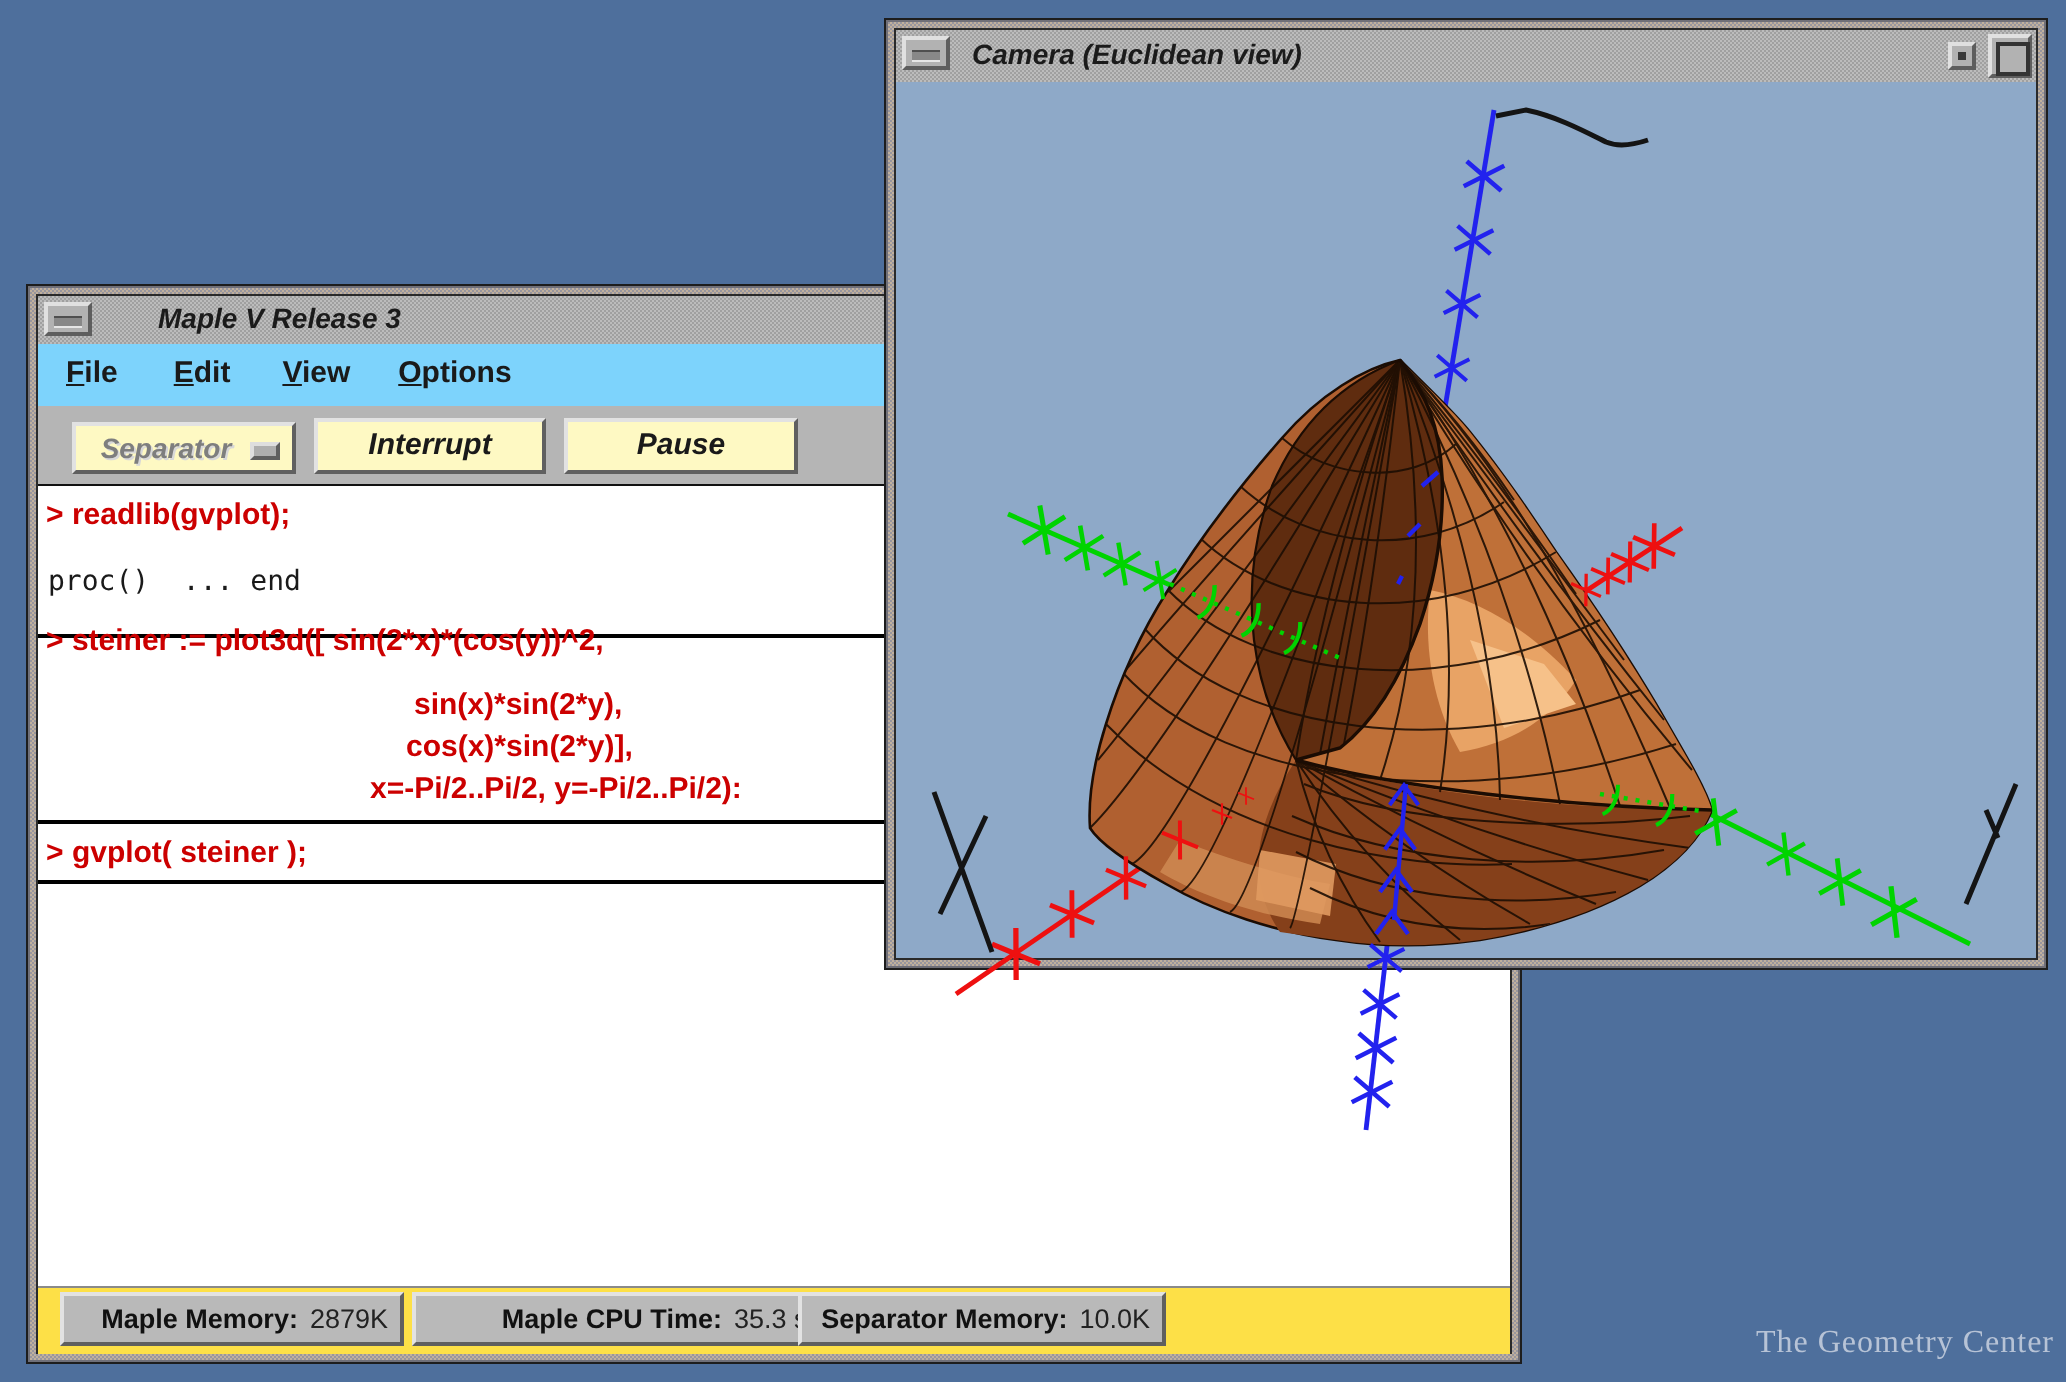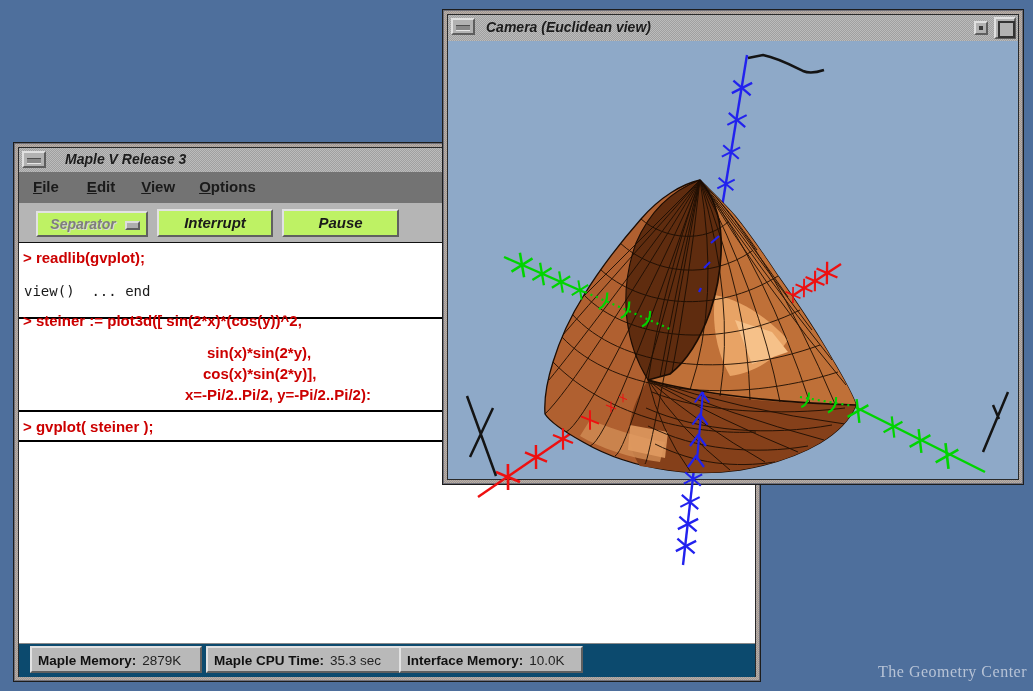--- a/index.html
+++ b/index.html
@@ -19,26 +19,26 @@
     background:repeating-conic-gradient(#bcbcbc 0% 25%,#a0a0a0 0% 50%) 0 0/2px 2px;
     border-bottom:1px solid #4c4c4c;}
   .title-text{position:absolute;top:3px;font-size:14px;font-weight:bold;font-style:italic;
     color:#1b1b1b;white-space:nowrap;}
   .wm-btn{position:absolute;width:24px;height:17px;top:3px;left:3px;background:#b2b2b2;
     border:2px solid;border-color:#e0e0e0 #5e5e5e #5e5e5e #e0e0e0;box-sizing:border-box;}
   .wm-btn .dash{position:absolute;left:3px;right:3px;top:5px;height:4px;background:#888;
     border-top:1px solid #4f4f4f;border-bottom:1px solid #e6e6e6;}
   .sq-btn{position:absolute;box-sizing:border-box;background:#b2b2b2;
     border:2px solid;border-color:#e0e0e0 #5e5e5e #5e5e5e #e0e0e0;}
-  .bevel-up{background:#bef264;border:2px solid;border-color:#e2e2e2 #606060 #606060 #e2e2e2;box-sizing:border-box;}
+  .bevel-up{background:#fef9c3;border:2px solid;border-color:#e2e2e2 #606060 #606060 #e2e2e2;box-sizing:border-box;}
   
   #maple{left:14px;top:143px;width:746px;height:538px;z-index:10;}
   #maple .titlebar{height:24px;}
-  #maple .title-text{left:46px;font-style:italic;}
-  .menubar{position:absolute;left:0;right:0;top:24px;height:31px;background:#737373;
+  #maple .title-text{left:60px;font-style:italic;}
+  .menubar{position:absolute;left:0;right:0;top:24px;height:31px;background:#7dd3fc;
     border-bottom:1px solid #7e7e7e;}
   .menu-item{display:inline-block;margin-top:6px;font-size:15px;font-weight:bold;color:#1a1a1a;
     padding:0 2px;}
   .menu-item::first-letter{text-decoration:underline;}
   .mi-file{margin-left:12px;}
   .mi-edit{margin-left:24px;}
   .mi-view{margin-left:22px;}
   .mi-options{margin-left:20px;}
   .toolbar{position:absolute;left:0;right:0;top:55px;height:39px;background:#b5b5b5;
     border-bottom:2px solid #3c3c3c;}
@@ -48,22 +48,22 @@
   #sep-widget .opt-sq{position:absolute;right:6px;top:8px;width:15px;height:9px;background:#aeaeae;
     border:2px solid;border-color:#dedede #5f5f5f #5f5f5f #dedede;box-sizing:border-box;}
   #interrupt-btn{left:138px;top:6px;width:116px;height:28px;line-height:24px;}
   #pause-btn{left:263px;top:6px;width:117px;height:28px;line-height:24px;}
   .worksheet{position:absolute;left:0;right:0;top:94px;height:401px;background:#ffffff;
     border-top:1px solid #111;text-align:center;}
   .ws-line{position:absolute;white-space:pre;font-size:15px;font-weight:bold;color:#cc0000;}
   .ws-out{position:absolute;white-space:pre;font-family:"DejaVu Sans Mono","Liberation Mono",monospace;
     font-size:14px;color:#1a1a1a;font-weight:normal;}
   .ws-sep{position:absolute;left:0;right:0;height:2px;background:#000;}
-  .statusbar{position:absolute;left:0;right:0;top:495px;height:33px;background:#0c4a6e;
-    border-top:1px solid #8a8a8a;}
+  .statusbar{position:absolute;left:0;right:0;top:495px;height:33px;background:#fde047;
+    border-top:1px solid #8a8a8a;text-align:right;}
   .status-box{position:absolute;top:2px;height:27px;background:#b9b9b9;
     border:2px solid;border-color:#e2e2e2 #5f5f5f #5f5f5f #e2e2e2;box-sizing:border-box;
     line-height:23px;white-space:nowrap;padding:0 6px;}
   .status-label{font-size:13.5px;font-weight:bold;color:#111;}
   .status-value{font-size:13.5px;color:#222;margin-left:6px;}
   #sbox1{left:11px;width:172px;}
   #sbox2{left:187px;width:220px;}
   #sbox3{left:380px;width:184px;}
   
   #camera{left:443px;top:10px;width:580px;height:474px;z-index:20;}
@@ -101,21 +101,21 @@
       <div class="tb-btn bevel-up" id="sep-widget">
         <span>Separator</span>
         <span class="opt-sq"></span>
       </div>
       <div class="tb-btn bevel-up" id="pause-btn">Pause</div>
       <div class="tb-btn bevel-up" id="interrupt-btn">Interrupt</div>
     </div>
 
     <div class="worksheet">
       <div class="ws-line" style="left:4px;top:6px;"><span>&gt;</span> <span>readlib(gvplot);</span></div>
-      <div class="ws-out" style="left:5px;top:40px;">view()  ... end</div>
+      <div class="ws-out" style="left:5px;top:40px;">proc()  ... end</div>
       <div class="ws-sep" style="top:74px;"></div>
 
       <div class="ws-line" style="left:4px;top:69px;"><span>&gt;</span> <span>steiner := plot3d([ sin(2*x)*(cos(y))^2,</span></div>
       <div class="ws-line" style="left:188px;top:101px;">sin(x)*sin(2*y),</div>
       <div class="ws-line" style="left:184px;top:122px;">cos(x)*sin(2*y)],</div>
       <div class="ws-line" style="left:166px;top:143px;">x=-Pi/2..Pi/2, y=-Pi/2..Pi/2):</div>
       <div class="ws-sep" style="top:167px;"></div>
 
       <div class="ws-line" style="left:4px;top:175px;"><span>&gt;</span> <span>gvplot( steiner );</span></div>
       <div class="ws-sep" style="top:197px;"></div>
@@ -123,21 +123,21 @@
     </div>
 
     <div class="statusbar">
       <div class="status-box" id="sbox1">
         <span class="status-label">Maple Memory:</span><span class="status-value">2879K</span>
       </div>
       <div class="status-box" id="sbox2">
         <span class="status-label">Maple CPU Time:</span><span class="status-value">35.3 sec</span>
       </div>
       <div class="status-box" id="sbox3">
-        <span class="status-label">Interface Memory:</span><span class="status-value">10.0K</span>
+        <span class="status-label">Separator Memory:</span><span class="status-value">10.0K</span>
       </div>
     </div>
 
   </div>
 </div>
 
 <div class="window" id="camera">
   <div class="win-inner">
     <div class="titlebar">
       <div class="wm-btn">

